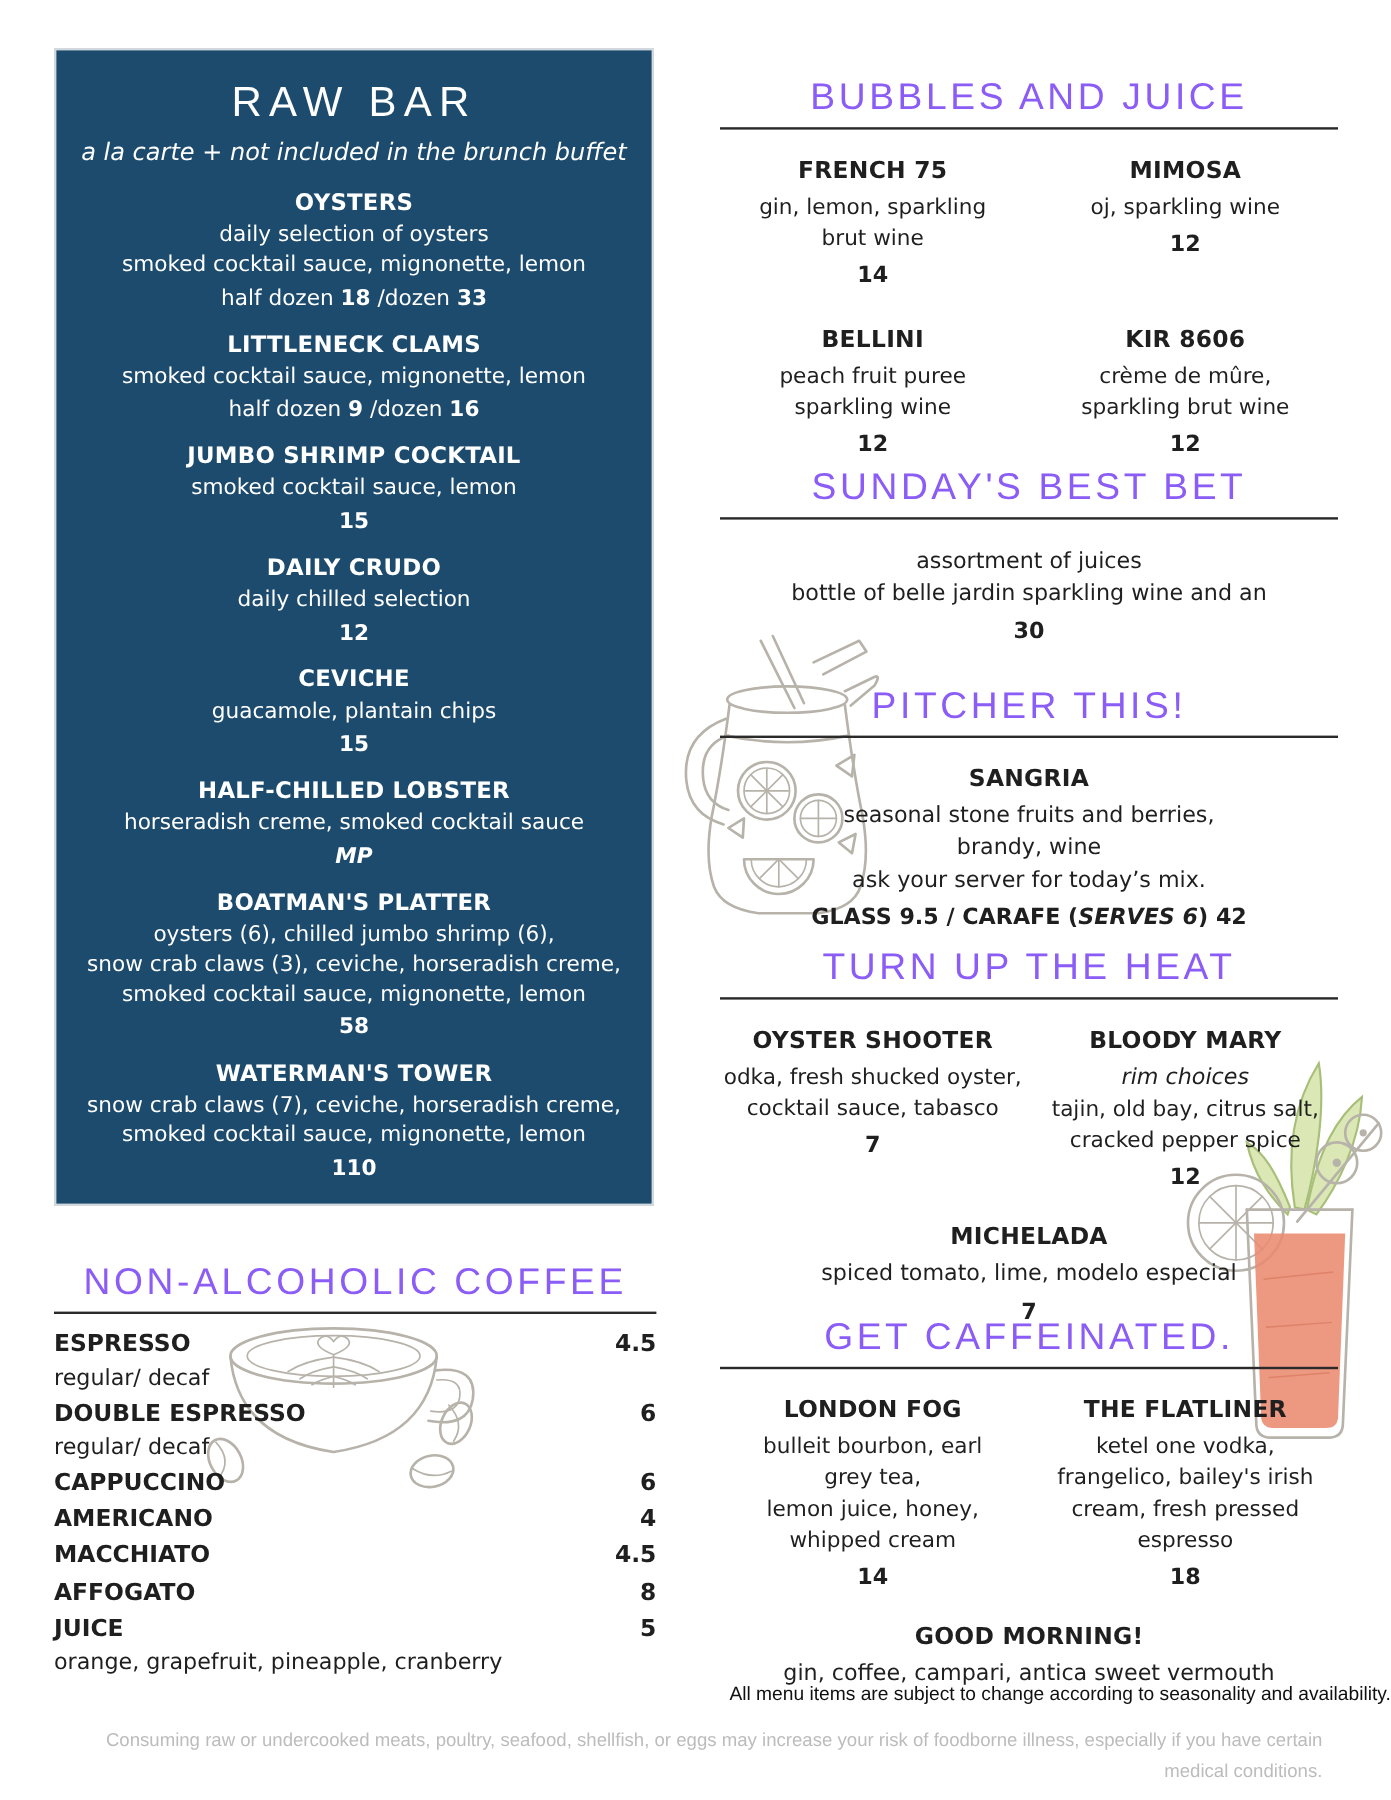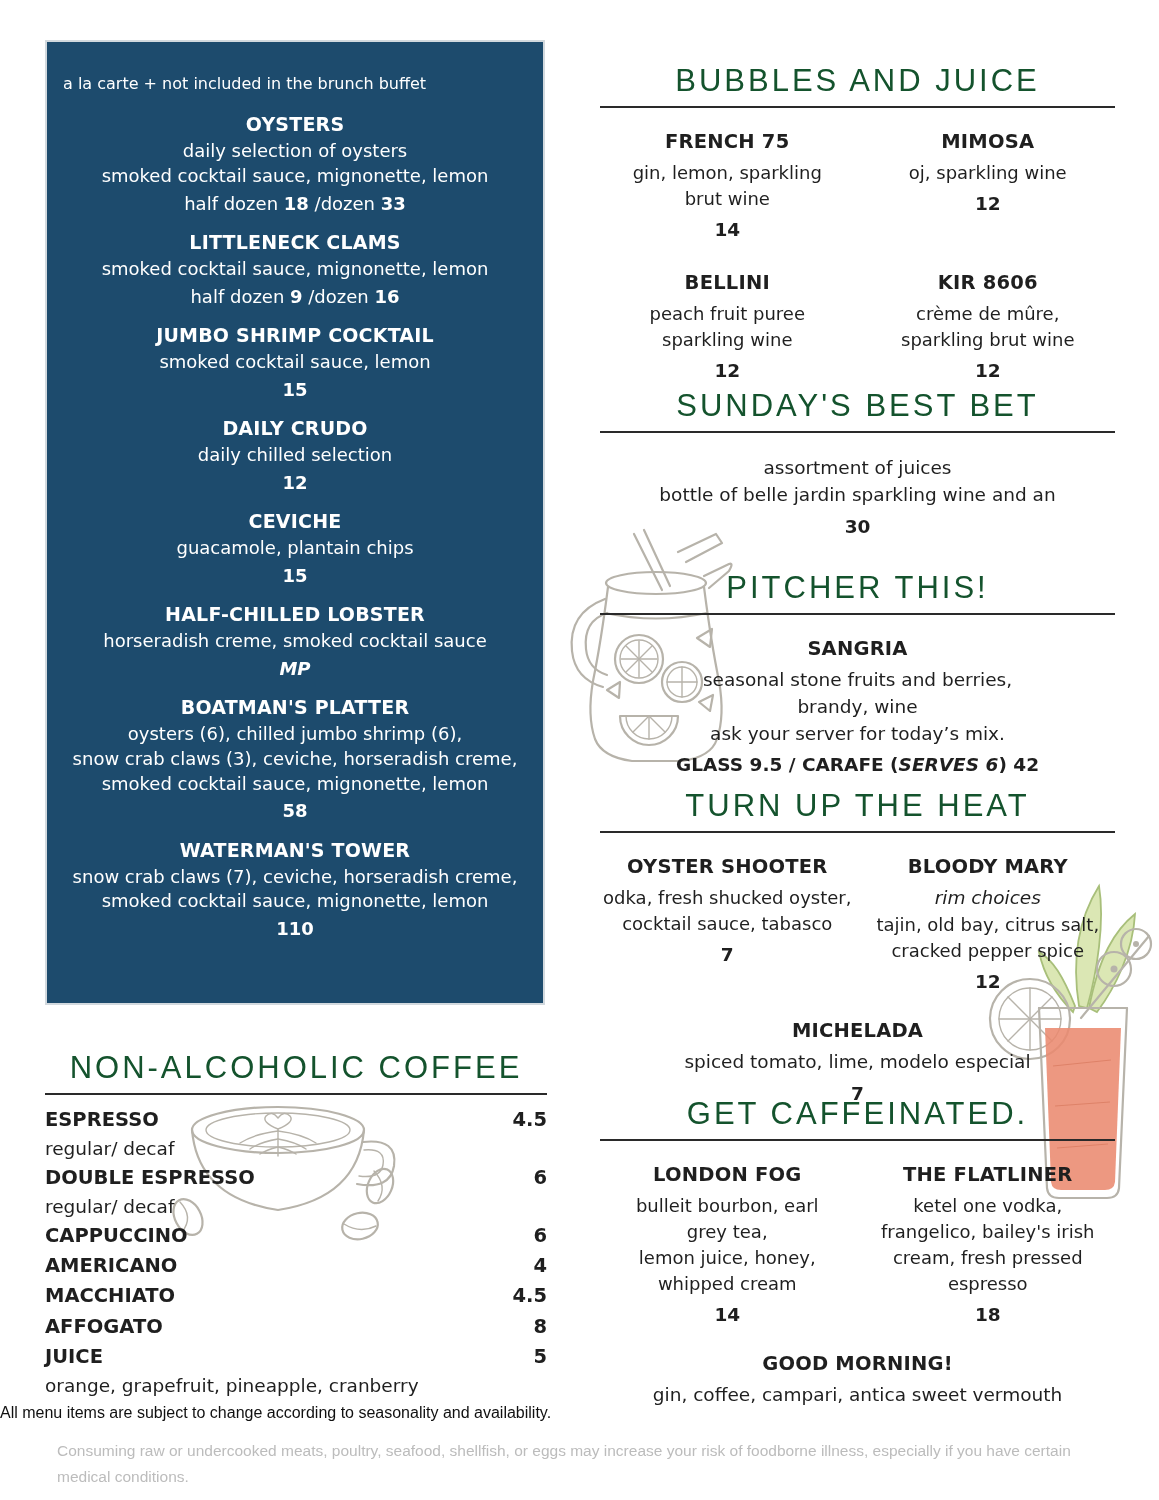--- a/index.html
+++ b/index.html
@@ -7,39 +7,39 @@
     --sketch:#b7b3aa; --tomato:#ea8a70; --celery:#dbe7b4; --celery-line:#a8bf7a;
   }
   html,body{margin:0;padding:0;background:#fff;}
   .page{position:relative;width:1159px;height:1500px;background:#fff;overflow:hidden;
         font-family:"DejaVu Sans",sans-serif;color:var(--ink);}
   .layer{position:absolute;z-index:1;}
   .illus{position:absolute;z-index:0;}
 
   
   .deco{font-family:"Liberation Sans",sans-serif;font-weight:400;letter-spacing:3px;
-        font-size:31px;text-align:center;color:#14532d;white-space:nowrap;}
+        font-size:31px;text-align:center;color:#8b5cf6;white-space:nowrap;}
   .rule{border-bottom:2px solid #2a2a2a;margin-top:7px;}
 
   
   .m-item{text-align:center;margin-bottom:24px;}
   .m-name{font-weight:700;font-size:19.5px;margin-bottom:7px;letter-spacing:.2px;text-align:center;}
   .m-note{font-style:italic;font-size:18.5px;line-height:1.45;}
   .m-line{font-size:18.5px;line-height:1.45;}
   .m-price{font-size:18.5px;margin-top:5px;line-height:1.4;}
   .seg-b{font-weight:700;}
   .seg-i{font-style:italic;}
 
   
   .raw-bar-box{left:45px;top:40px;width:500px;height:965px;background:var(--navy);
                border:2px solid #d2d9de;box-sizing:border-box;color:#fff;
                padding:24px 16px 10px;}
   .rb-title{font-family:"Liberation Sans",sans-serif;font-weight:400;letter-spacing:6px;
             font-size:35px;text-align:center;color:#fff;}
-  .rb-sub{font-size:16px;margin:8px 0 20px;}
+  .rb-sub{font-style:italic;font-size:20px;text-align:center;margin:8px 0 20px;}
   .rawbar .m-item{margin-bottom:15px;}
   .rawbar .m-name{font-size:19px;margin-bottom:4px;}
   .rawbar .m-line{font-size:18px;line-height:1.38;}
   .rawbar .m-price{font-size:18px;margin-top:2px;}
 
   
   .right-col{left:600px;top:55px;width:515px;height:1400px;}
   .sec{position:absolute;left:0;width:515px;}
   .sec-bubbles{top:8px;}
   .sec-sunday{top:333px;}
@@ -52,21 +52,21 @@
 
   
   .coffee-sec{left:45px;top:1050px;width:502px;}
   .coffee-rows{padding-top:10px;}
   .c-row{display:flex;justify-content:space-between;align-items:baseline;
          font-weight:700;font-size:19.5px;line-height:1.55;}
   .c-price{font-weight:700;}
   .c-sub{font-size:18.5px;font-weight:400;line-height:1.5;}
 
   
-  .footer{left:0;top:1404px;width:1159px;text-align:left;}
+  .footer{left:0;top:1404px;width:1159px;text-align:right;}
   .f-note{font-family:"Liberation Sans",sans-serif;font-size:16px;font-weight:500;color:#101010;}
   .f-disclaimer{color:var(--muted);font-size:15.5px;line-height:1.65;max-width:1045px;
                 margin:16px auto 0;font-weight:400;
                 font-family:"Liberation Sans",sans-serif;}
 
   svg .sk{stroke:var(--sketch);fill:none;stroke-width:2.2;stroke-linecap:round;stroke-linejoin:round;}
   svg .sk-thin{stroke:var(--sketch);fill:none;stroke-width:1.4;stroke-linecap:round;}
 </style>
 </head>
 <body>
@@ -158,20 +158,21 @@
       <ellipse cx="20" cy="117" rx="13" ry="19" transform="rotate(-28 20 117)"></ellipse>
       <path class="sk-thin" d="M12 102 Q26 117 14 132"></path>
       <ellipse cx="212" cy="86" rx="12" ry="18" transform="rotate(24 212 86)"></ellipse>
       <path class="sk-thin" d="M206 71 Q220 86 210 101"></path>
       <ellipse cx="192" cy="126" rx="13" ry="18" transform="rotate(78 192 126)"></ellipse>
       <path class="sk-thin" d="M176 124 Q192 134 208 126"></path>
     </g>
   </svg>
 
   <div class="layer raw-bar-box rawbar">
+    <div class="rb-title">RAW BAR</div>
     <div class="rb-sub">a la carte + not included in the brunch buffet</div>
     <div>
         <div class="m-item">
           <div class="m-name">OYSTERS</div>
           <div class="m-line">daily selection of oysters</div>
           <div class="m-line">smoked cocktail sauce, mignonette, lemon</div>
           <div class="m-price"><span class="">half dozen </span><span class="seg-b ">18</span><span class=""> /dozen </span><span class="seg-b ">33</span></div>
         </div>
         <div class="m-item">
           <div class="m-name">LITTLENECK CLAMS</div>

